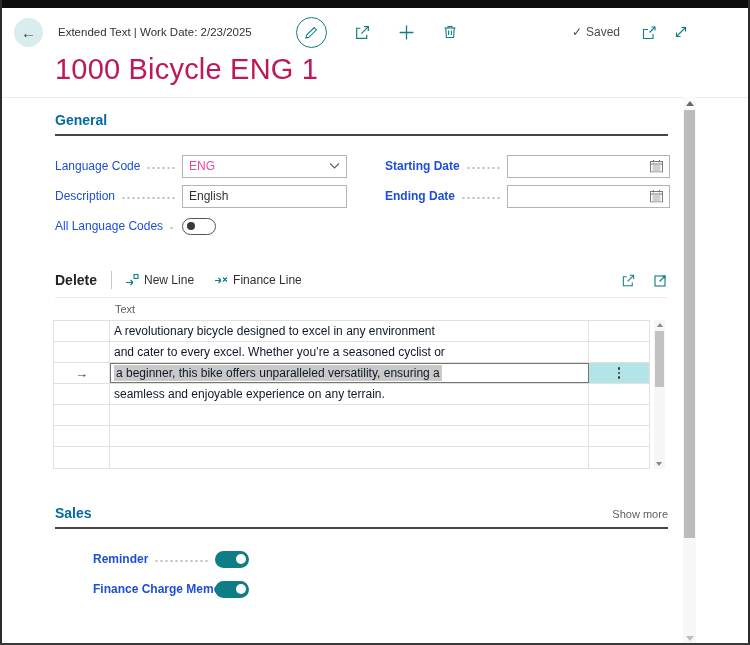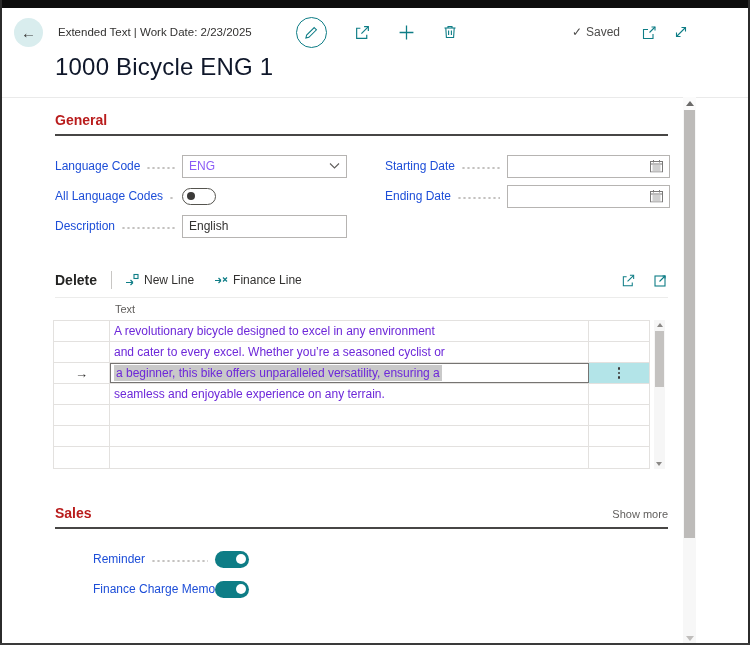--- a/index.html
+++ b/index.html
@@ -18,44 +18,44 @@
   .back-btn{width:29px;height:29px;border-radius:50%;background:#d9edee;display:flex;align-items:center;justify-content:center;color:#3b3a39;font-size:15px;cursor:pointer;flex:0 0 auto;}
   .breadcrumb{margin-left:15px;font-size:11.5px;color:#323130;white-space:nowrap;}
   .toolbar{display:flex;align-items:center;margin-left:44px;}
   .tb-icon{display:flex;align-items:center;justify-content:center;cursor:pointer;}
   .pencil-circle{width:31px;height:31px;border:1px solid #0e7d86;border-radius:50%;}
   .tb-gap{margin-left:27px;}
   .right-group{margin-left:auto;display:flex;align-items:center;padding-right:62px;}
   .saved{font-size:12px;color:#4d4c4b;display:flex;align-items:center;gap:4px;white-space:nowrap;}
   .win-icons{display:flex;align-items:center;gap:17px;margin-left:22px;}
 
-  .page-title{position:absolute;top:53px;left:55px;font-size:24px;font-weight:300;color:#0f172a;letter-spacing:.2px;}
+  .page-title{position:absolute;top:53px;left:55px;font-size:29px;font-weight:300;color:#be185d;letter-spacing:.2px;}
 
   
   .content{position:absolute;top:97px;left:0;right:0;bottom:2px;border-top:1px solid #eaeaea;padding:14px 0 0 55px;overflow:hidden;}
   .sect{width:613px;}
   .sect-head{display:flex;align-items:baseline;border-bottom:2px solid #474645;padding-bottom:6px;}
-  .sect-title{font-size:14px;font-weight:700;color:#b91c1c;}
+  .sect-title{font-size:14px;font-weight:700;color:#0369a1;}
   .show-more{margin-left:auto;font-size:11px;color:#605e5c;cursor:pointer;}
 
   
   .fields{display:flex;margin-top:15px;}
   .fcol-l{width:292px;}
   .fcol-r{width:285px;margin-left:38px;}
   .frow{display:flex;align-items:center;height:30px;}
   .flabel{display:flex;align-items:center;font-size:12px;color:#1d4ed8;}
   .fcol-l .flabel{width:127px;}
-  .fcol-r .flabel{width:122px;}
+  .fcol-r .flabel{width:122px;font-weight:bold;}
   .flabel .txt{white-space:nowrap;}
   .leader{flex:1;height:10px;margin:3px 7px 0 6px;background-image:radial-gradient(circle,#c4c2c0 1px,transparent 1.3px);background-size:5px 10px;background-repeat:repeat-x;background-position:0 50%;}
   .ctrl{height:23px;border:1px solid #b6b4b2;background:#fff;position:relative;display:flex;align-items:center;}
   .fcol-l .ctrl{width:165px;}
   .fcol-r .ctrl{width:163px;}
   .ctrl input{border:none;outline:none;width:100%;height:100%;font-family:inherit;font-size:12px;color:#323130;padding:0 22px 0 6px;background:transparent;}
-  .combo-value{font-size:12px;color:#8b5cf6;padding-left:6px;}
+  .combo-value{font-size:12px;color:#ec4899;padding-left:6px;}
   .ctrl-icon{position:absolute;right:6px;top:50%;transform:translateY(-50%);display:flex;}
 
   
   .toggle{width:34px;height:17px;border-radius:9px;position:relative;cursor:pointer;flex:0 0 auto;}
   .toggle.off{border:1px solid #55544f;background:#fff;}
   .toggle.off .knob{position:absolute;left:4px;top:3.5px;width:8px;height:8px;border-radius:50%;background:#3b3a39;}
   .toggle.on{background:#0e7d86;}
   .toggle.on .knob{position:absolute;right:3px;top:3.5px;width:10px;height:10px;border-radius:50%;background:#fff;}
 
   
@@ -68,21 +68,21 @@
   .lines-sep{border-bottom:1px solid #ececeb;margin-top:5px;}
 
   
   .table-area{position:relative;margin-left:-2px;width:612px;}
   .col-head{padding-left:62px;font-size:11px;color:#605e5c;height:22px;display:flex;align-items:center;}
   .grid{width:597px;border:1px solid #e3e1df;}
   .trow{display:flex;height:21px;border-bottom:1px solid #e3e1df;background:#fff;}
   .trow:last-child{border-bottom:none;}
   .tc{height:100%;}
   .c1{width:56px;border-right:1px solid #e3e1df;display:flex;align-items:center;justify-content:center;font-size:13px;color:#323130;}
-  .c2{flex:1;border-right:1px solid #e3e1df;display:flex;align-items:center;padding-left:4px;font-size:12px;color:#6d28d9;white-space:nowrap;overflow:hidden;}
+  .c2{flex:1;border-right:1px solid #e3e1df;display:flex;align-items:center;padding-left:4px;font-size:12px;color:#0f172a;white-space:nowrap;overflow:hidden;}
   .c3{width:60px;}
   .trow.selected .c2{outline:1.5px solid #767472;outline-offset:-1.5px;}
   .c2 .hl{background:#c9c9c9;padding:1px 2px;}
   .c3.menu{background:#b3e4e8;display:flex;flex-direction:column;align-items:center;justify-content:center;gap:2px;cursor:pointer;}
   .c3.menu i{width:2.5px;height:2.5px;border-radius:50%;background:#3b3a39;display:block;}
 
   
   .tbl-sb{position:absolute;left:601px;top:22px;width:11px;height:149px;background:#f6f6f6;}
   .tbl-sb .tri-up{margin:3px auto 0;width:0;height:0;border-left:3.5px solid transparent;border-right:3.5px solid transparent;border-bottom:4px solid #8a8886;}
   .tbl-sb .tri-dn{position:absolute;bottom:3px;left:2px;width:0;height:0;border-left:3.5px solid transparent;border-right:3.5px solid transparent;border-top:4px solid #8a8886;}
@@ -198,35 +198,35 @@
               <span class="combo-value">ENG</span>
               <span class="ctrl-icon">
                 <svg width="11" height="7" viewBox="0 0 11 7" fill="none" stroke="#605e5c" stroke-width="1.1">
                     <path d="M1 1l4.5 4.5L10 1"></path>
                   </svg>
               </span>
             </div>
           </div>
           <div class="frow">
             <div class="flabel">
+              <span class="txt">Description</span>
+              <span class="leader"></span>
+            </div>
+            <div class="ctrl">
+              <input style="padding-right: 6px;" value="English">
+            </div>
+          </div>
+          <div class="frow">
+            <div class="flabel">
               <span class="txt">All Language Codes</span>
               <span class="leader"></span>
             </div>
             <div class="toggle off">
                 <span class="knob"></span>
               </div>
-          </div>
-          <div class="frow">
-            <div class="flabel">
-              <span class="txt">Description</span>
-              <span class="leader"></span>
-            </div>
-            <div class="ctrl">
-              <input style="padding-right: 6px;" value="English">
-            </div>
           </div>
         </div>
         <div class="fcol-r">
           <div class="frow">
             <div class="flabel">
               <span class="txt">Starting Date</span>
               <span class="leader"></span>
             </div>
             <div class="ctrl">
               <input value="" style="">

